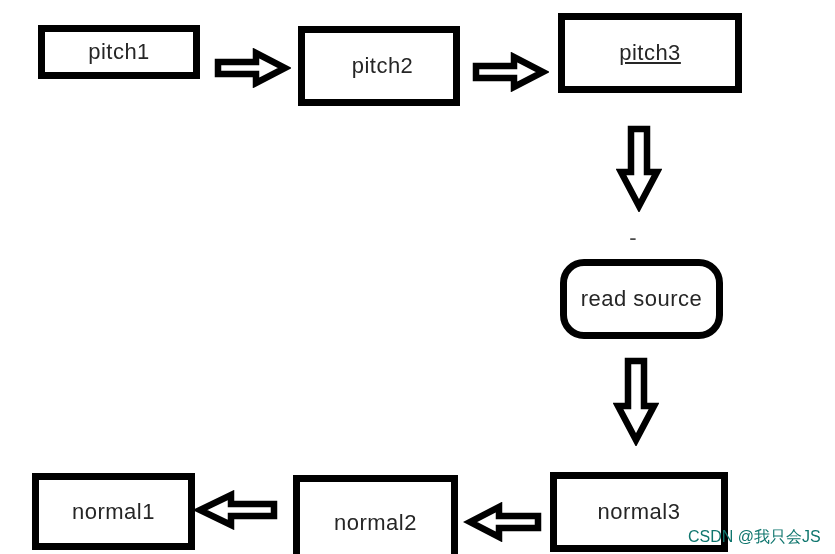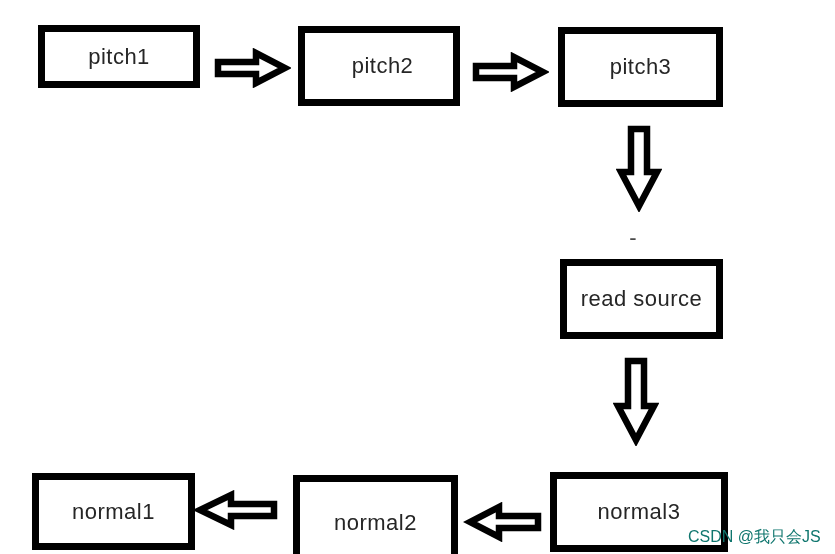--- a/index.html
+++ b/index.html
@@ -16,24 +16,24 @@
     border: 7px solid #000000;
     background: #ffffff;
     display: flex;
     align-items: center;
     justify-content: center;
     font-size: 22px;
     color: #262626;
     letter-spacing: 0.5px;
     white-space: nowrap;
   }
-  #n-pitch1  { left: 38px;  top: 25px;  width: 162px; height: 63px; }
+  #n-pitch1  { left: 38px;  top: 25px;  width: 162px; height: 54px; }
   #n-pitch2  { left: 298px; top: 26px;  width: 162px; height: 80px; padding-left: 7px; }
-  #n-pitch3  { left: 558px; top: 27px;  width: 165px; height: 80px; }
-  #n-read    { left: 560px; top: 259px; width: 163px; height: 80px; font-size: 22px; }
+  #n-pitch3  { left: 558px; top: 13px;  width: 184px; height: 80px; text-decoration: underline; }
+  #n-read    { left: 560px; top: 259px; width: 163px; height: 80px; font-size: 22px; border-radius: 24px; }
   #n-normal3 { left: 550px; top: 472px; width: 178px; height: 80px; }
   #n-normal2 { left: 293px; top: 475px; width: 165px; height: 96px; align-items: center; }
   #n-normal1 { left: 32px;  top: 473px; width: 163px; height: 77px; }
 
   .arrow { position: absolute; }
   #a-r1 { left: 213px; top: 48px; }
   #a-r2 { left: 471px; top: 52px; }
   #a-d1 { left: 616px; top: 124px; }
   #a-d2 { left: 613px; top: 356px; }
   #a-l1 { left: 463px; top: 502px; }

